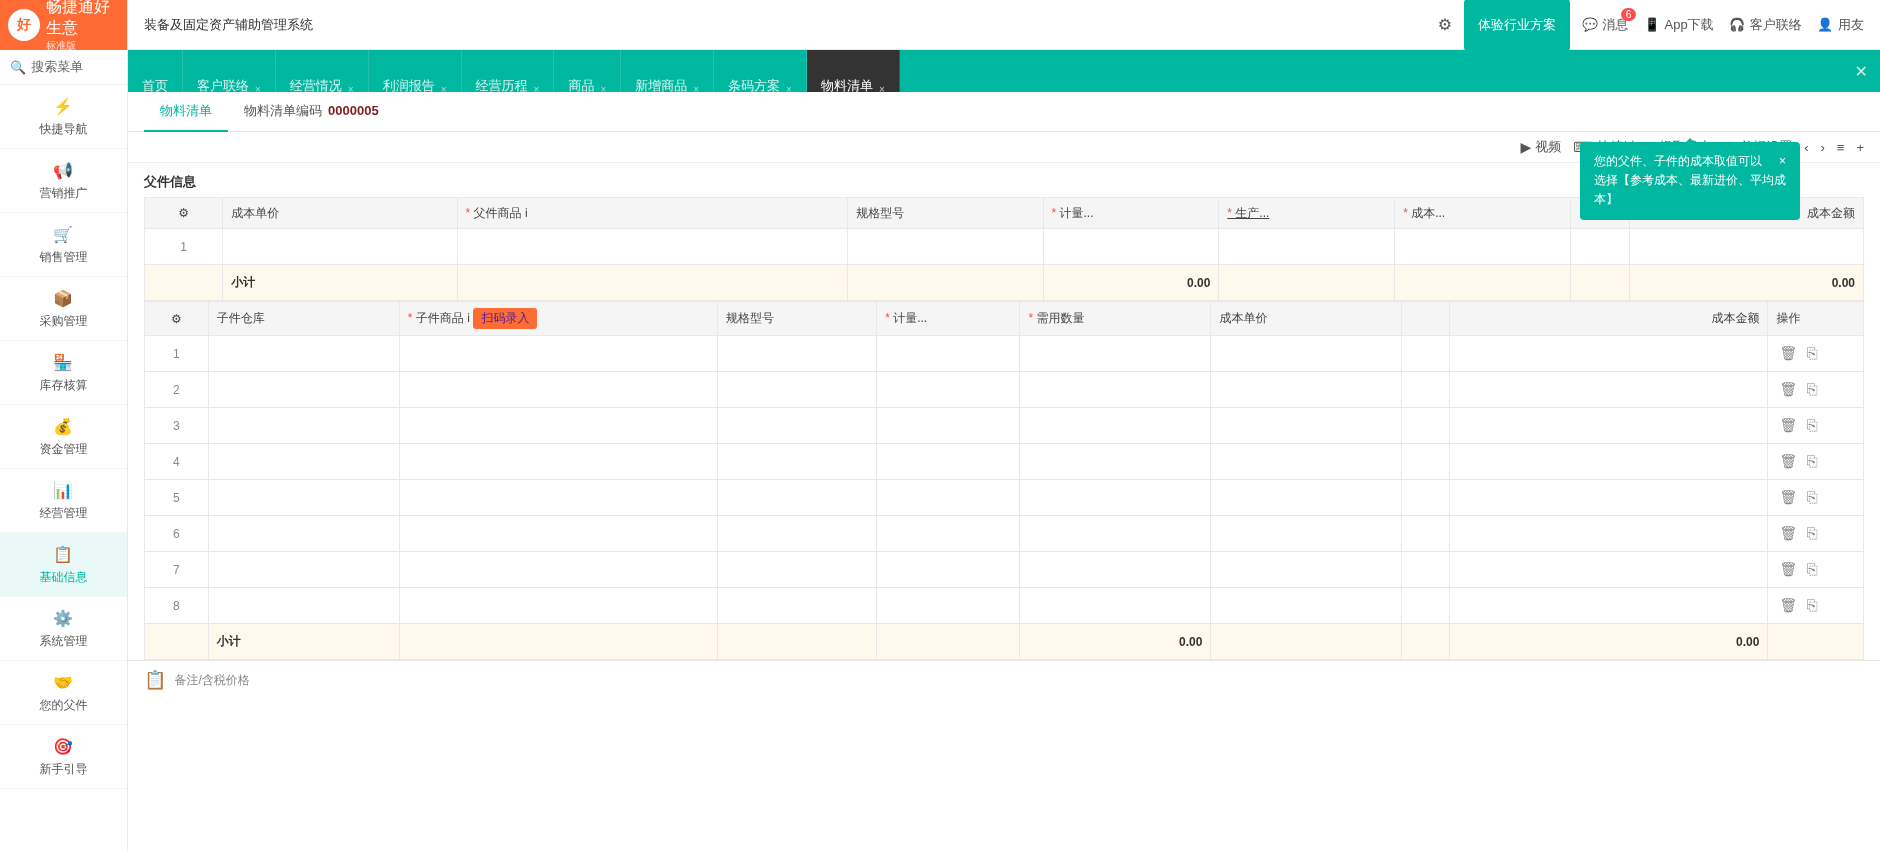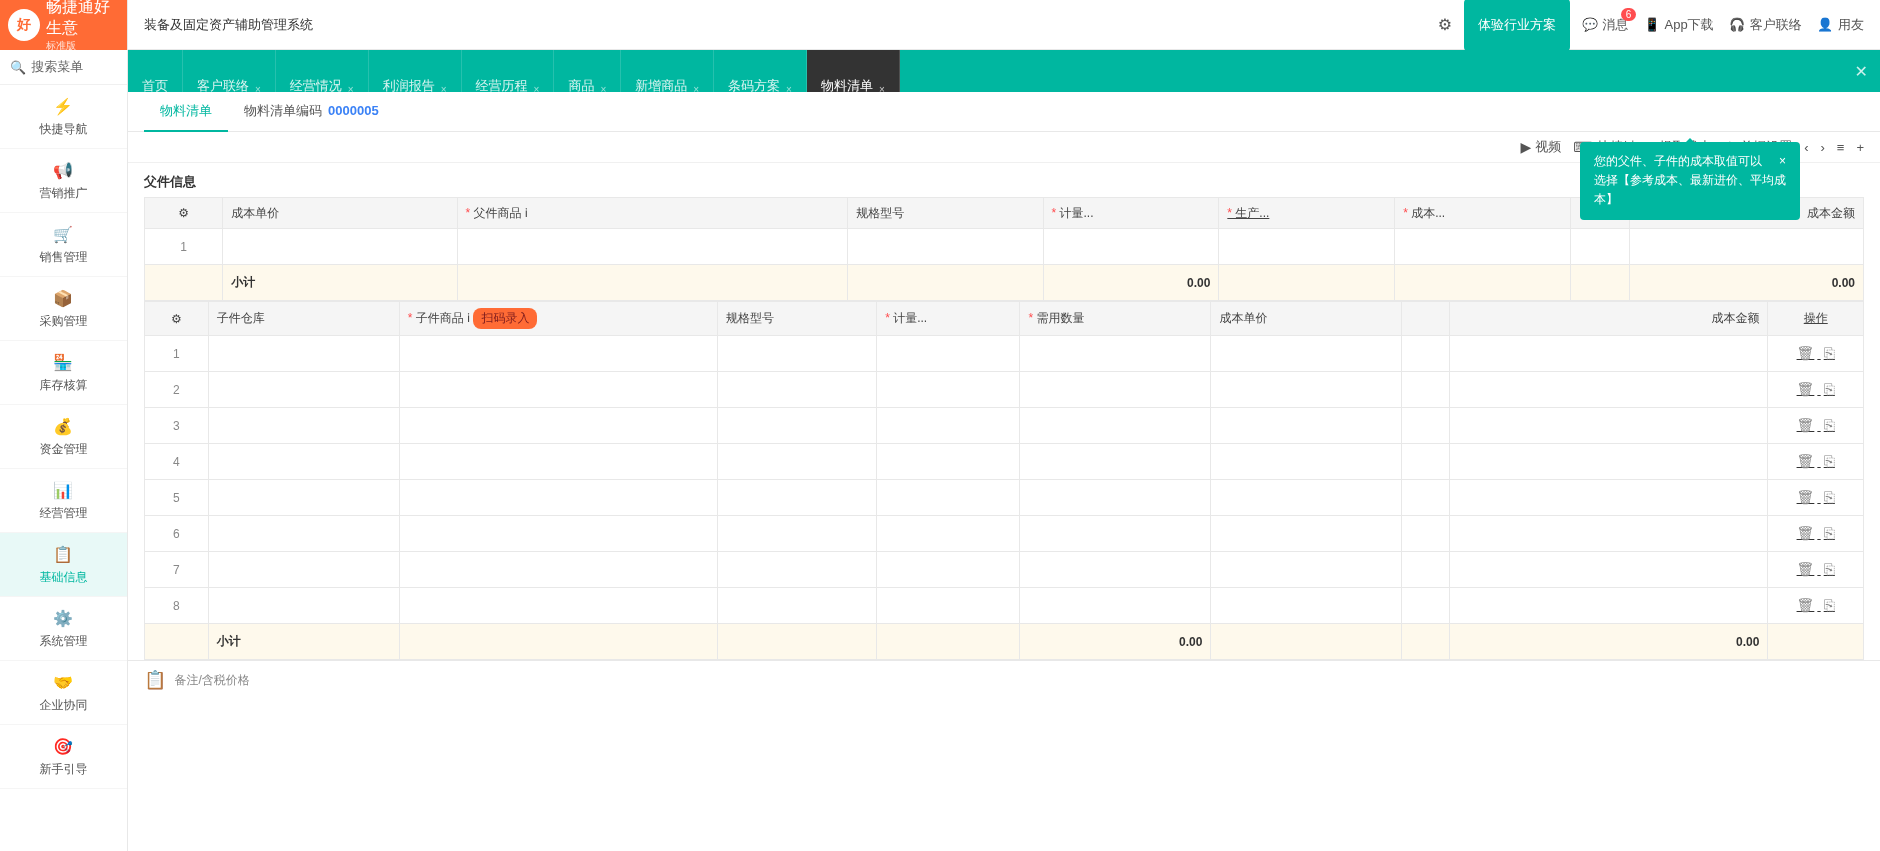--- a/index.html
+++ b/index.html
@@ -191,21 +191,21 @@
       cursor: pointer;
       color: #555;
       font-size: 13px;
       border-bottom: 2px solid transparent;
     }
     .sub-tab.active {
       color: #00b7a0;
       border-bottom: 2px solid #00b7a0;
     }
     .sub-tab-code {
-      color: #3b82f6;
+      color: #7f1d1d;
       font-weight: bold;
       margin-left: 6px;
     }
 
     
     .toolbar {
       display: flex;
       align-items: center;
       padding: 6px 16px;
       background: #fff;
@@ -284,27 +284,27 @@
       padding: 6px 8px;
       color: #333;
       height: 36px;
     }
     tr.subtotal td {
       background: #fef9ec;
       font-weight: bold;
     }
     .th-settings { width: 40px; text-align: center; }
     .row-num { color: #888; text-align: center; width: 30px; }
-    .col-actions { width: 60px; text-align: center; text-decoration: underline; }
+    .col-actions { width: 60px; text-align: left; }
     .action-icon { cursor: pointer; color: #888; margin: 0 3px; font-size: 14px; }
     .scan-btn {
       background: #ff6b35;
-      color: #7f1d1d;
+      color: #4c1d95;
       border: none;
-      border-radius: 8px;
+      border-radius: 3px;
       padding: 2px 8px;
       cursor: pointer;
       font-size: 12px;
     }
     .value-right { text-align: right; }
     .total-value { text-align: right; color: #333; }
 
     
     .bottom-bar {
       border-top: 1px solid #e8e8e8;
@@ -368,21 +368,21 @@
       <div class="sidebar-item active">
         <span class="icon-circle">📋</span>
         <span>基础信息</span>
       </div>
       <div class="sidebar-item">
         <span class="icon-circle">⚙️</span>
         <span>系统管理</span>
       </div>
       <div class="sidebar-item">
         <span class="icon-circle">🤝</span>
-        <span>企业协同</span>
+        <span>您的父件</span>
       </div>
       <div class="sidebar-item">
         <span class="icon-circle">🎯</span>
         <span>新手引导</span>
       </div>
     </div>
 </div>
 
 <div class="main">
 

